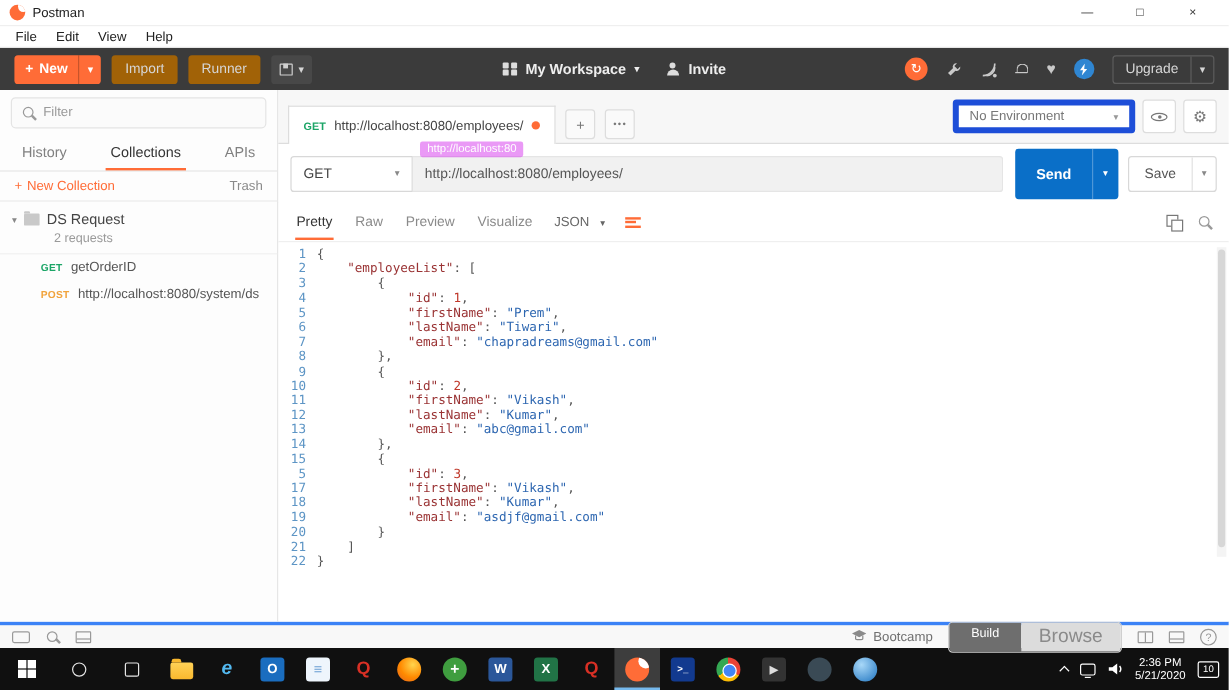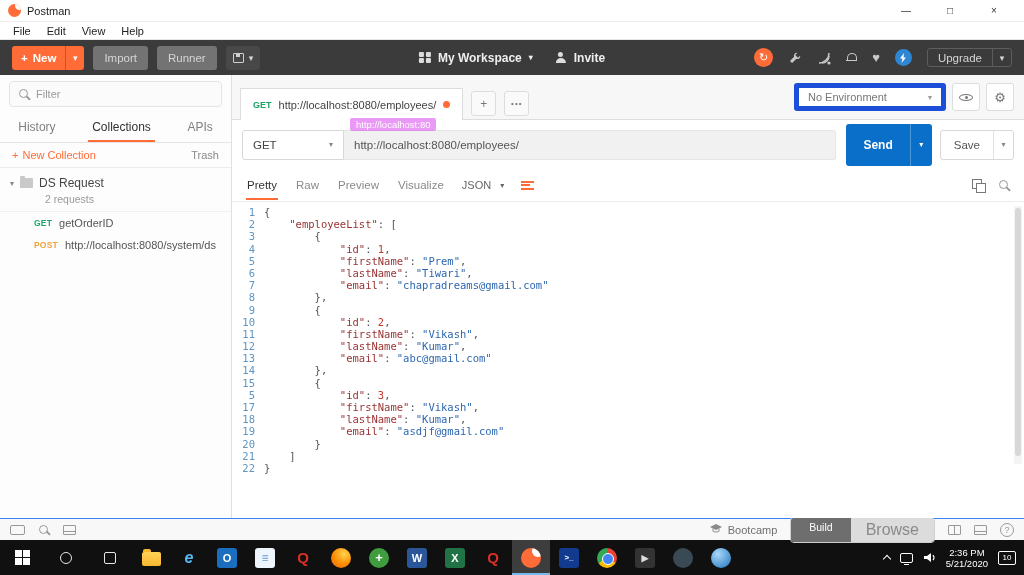--- a/index.html
+++ b/index.html
@@ -15,40 +15,40 @@
 .win-btn{width:44px;height:21px;display:flex;align-items:center;justify-content:center;font-size:10px;color:#333;}
 .menubar{height:18px;background:#fff;border-bottom:1px solid #e6e6e6;display:flex;align-items:center;padding:0 6px;gap:2px;}
 .menu-item{font-size:11px;color:#222;padding:0 7px;}
 
 
 .app-toolbar{height:35px;background:#3b3b3b;display:flex;align-items:center;padding:0 12px;position:relative;}
 .btn-new{display:flex;align-items:center;height:24px;background:#ff6c37;border-radius:3px;color:#fff;font-size:11.5px;overflow:hidden;}
 .btn-new .seg1{display:flex;align-items:center;gap:5px;padding:0 9px;font-weight:bold;}
 .btn-new .divv{width:1px;height:24px;background:rgba(0,0,0,.22);}
 .btn-new .seg2{width:18px;text-align:center;font-size:9px;}
-.btn-dark{height:24px;background:#737373;border-radius:3px;color:#d6d6d6;font-size:11.5px;display:flex;align-items:center;padding:0 11px;margin-left:9px;}
+.btn-dark{height:24px;background:#a16207;border-radius:3px;color:#d6d6d6;font-size:11.5px;display:flex;align-items:center;padding:0 11px;margin-left:9px;}
 .btn-export{height:24px;background:#484848;border-radius:3px;color:#d6d6d6;display:flex;align-items:center;padding:0 7px;margin-left:9px;gap:5px;font-size:9px;}
 .icon-save{width:11px;height:10px;border:1.4px solid #cfcfcf;border-radius:1px;position:relative;}
 .icon-save::after{content:"";position:absolute;left:2px;top:-1px;width:4px;height:4px;background:#cfcfcf;}
 .tb-center{position:absolute;left:50%;transform:translateX(-50%);display:flex;align-items:center;gap:22px;color:#eee;}
 .ws-group,.invite-group{display:flex;align-items:center;gap:7px;font-size:12px;font-weight:bold;}
 .icon-grid{width:12px;height:12px;display:grid;grid-template-columns:5px 5px;grid-template-rows:5px 5px;gap:1.5px;}
 .icon-grid span{background:#ddd;border-radius:1px;}
 .caret{font-size:8px;color:inherit;}
 .icon-person{width:12px;height:12px;position:relative;display:inline-block;}
 .icon-person::before{content:"";position:absolute;left:3.5px;top:0;width:5px;height:5px;border-radius:50%;background:#ddd;}
 .icon-person::after{content:"";position:absolute;left:1px;top:6.5px;width:10px;height:5px;border-radius:5px 5px 0 0;background:#ddd;}
 .tb-right{margin-left:auto;display:flex;align-items:center;gap:15px;color:#c9c9c9;}
 .sync-circle{width:19px;height:19px;border-radius:50%;background:#ff6c37;color:#fff;display:flex;align-items:center;justify-content:center;font-size:11px;}
 .icon-bell{width:11px;height:12px;position:relative;display:inline-block;}
 .icon-bell::before{content:"";position:absolute;left:1px;top:1px;width:8px;height:7px;border:1.4px solid #c9c9c9;border-bottom:none;border-radius:5px 5px 0 0;}
 .icon-bell::after{content:"";position:absolute;left:0;top:8.5px;width:10px;height:1.4px;background:#c9c9c9;}
 .heart{font-size:13px;color:#c9c9c9;}
 .help-circle{width:17px;height:17px;border-radius:50%;background:#2f86d2;display:flex;align-items:center;justify-content:center;}
-.btn-upgrade{height:19px;border:1px solid #5d5d5d;border-radius:3px;display:flex;align-items:center;color:#d6d6d6;font-size:11.5px;overflow:hidden;}
+.btn-upgrade{height:24px;border:1px solid #5d5d5d;border-radius:3px;display:flex;align-items:center;color:#d6d6d6;font-size:11.5px;overflow:hidden;}
 .btn-upgrade .seg1{padding:0 10px;}
 .btn-upgrade .divv{width:1px;height:24px;background:#5d5d5d;}
 .btn-upgrade .seg2{width:18px;text-align:center;font-size:9px;}
 
 
 .main{display:flex;height:443px;}
 .sidebar{width:232px;flex:0 0 232px;border-right:1px solid #e0e0e0;background:#fdfdfd;display:flex;flex-direction:column;}
 .filter-wrap{margin:6px 9px;height:26px;border:1px solid #e4e4e4;border-radius:4px;background:#fbfbfb;display:flex;align-items:center;padding:0 8px;gap:6px;}
 .filter-wrap input{border:none;outline:none;background:transparent;font-size:11px;color:#555;width:100%;font-family:"Liberation Sans",sans-serif;}
 .filter-wrap input::placeholder{color:#9a9a9a;}
@@ -121,21 +121,21 @@
 .line{display:flex;height:12.2px;}
 .ln{flex:0 0 32px;width:32px;text-align:right;padding-right:9px;color:#5d95c5;}
 .lc{white-space:pre;color:#555;}
 .j-key{color:#9a3334;}
 .j-str{color:#2e67b1;}
 .j-num{color:#c0392b;}
 .vsb{position:absolute;right:2px;top:4px;width:8px;height:258px;background:#f4f4f4;}
 .vsb .thumb{position:absolute;left:1px;right:1px;top:2px;height:96%;background:#d7d7d7;border-radius:3px;}
 
 
-.statusbar{height:22px;background:#f8f8f8;border-top:1px solid #3b82f6;display:flex;align-items:center;padding:8px 10px;gap:13px;font-size:11px;color:#777;}
+.statusbar{height:22px;background:#f8f8f8;border-top:3px solid #3b82f6;display:flex;align-items:center;padding:8px 10px;gap:13px;font-size:11px;color:#777;}
 .icon-kbd{width:15px;height:10px;border:1.3px solid #999;border-radius:2px;}
 .icon-panes{width:13px;height:10px;border:1.3px solid #999;border-radius:1px;position:relative;display:inline-block;}
 .icon-panes::after{content:"";position:absolute;top:0;bottom:0;left:5px;width:1.3px;background:#999;}
 .icon-drawer{width:13px;height:10px;border:1.3px solid #999;border-radius:1px;position:relative;display:inline-block;}
 .icon-drawer::after{content:"";position:absolute;left:0;right:0;bottom:1.5px;height:1.3px;background:#999;}
 .sb-right{margin-left:auto;display:flex;align-items:center;gap:13px;}
 .bootcamp{display:flex;align-items:center;gap:6px;color:#6f6f6f;}
 .seg{display:flex;border:1px solid #cfcfcf;border-radius:4px;overflow:hidden;}
 .seg-build{background:#6e6e6e;color:#fff;padding:3px 18px;font-size:10.5px;}
 .seg-browse{background:#dcdcdc;color:#8a8a8a;padding:3px 15px;font-size:16px;}

